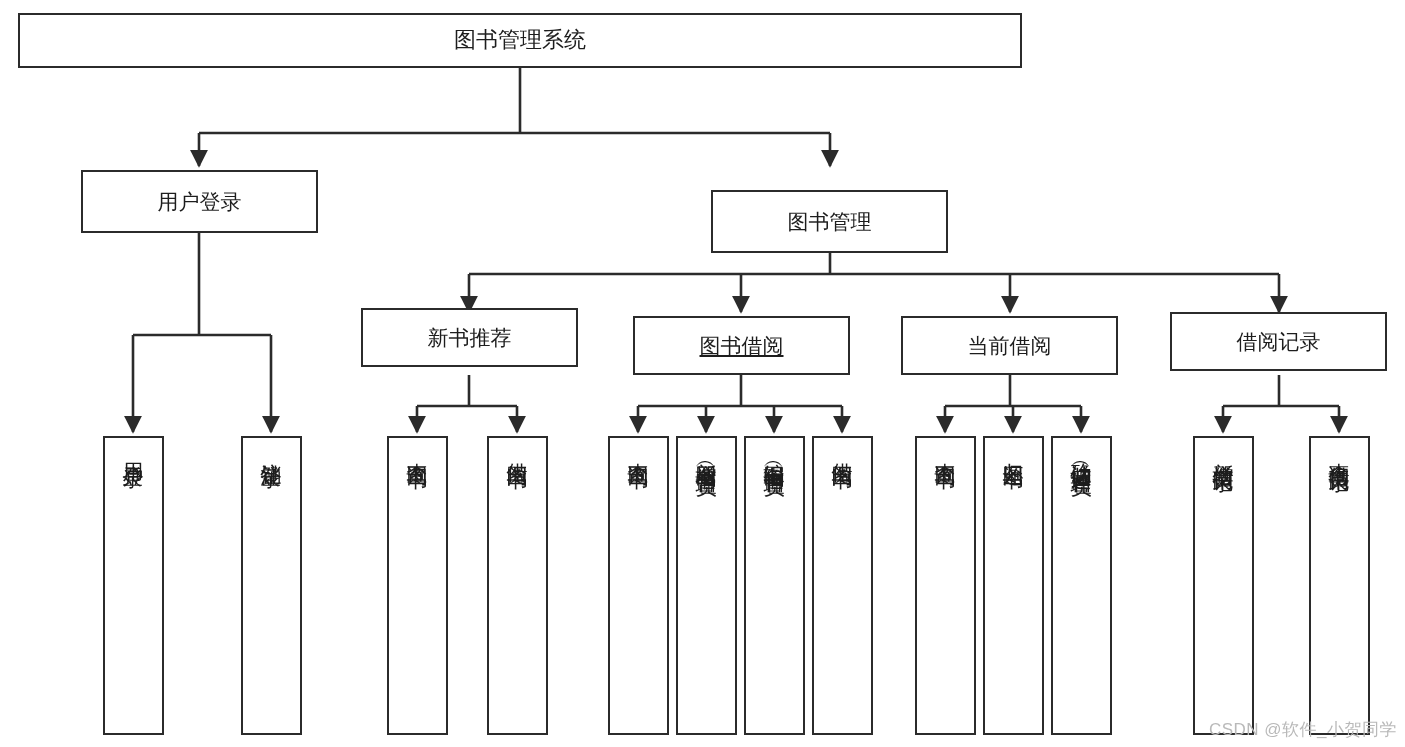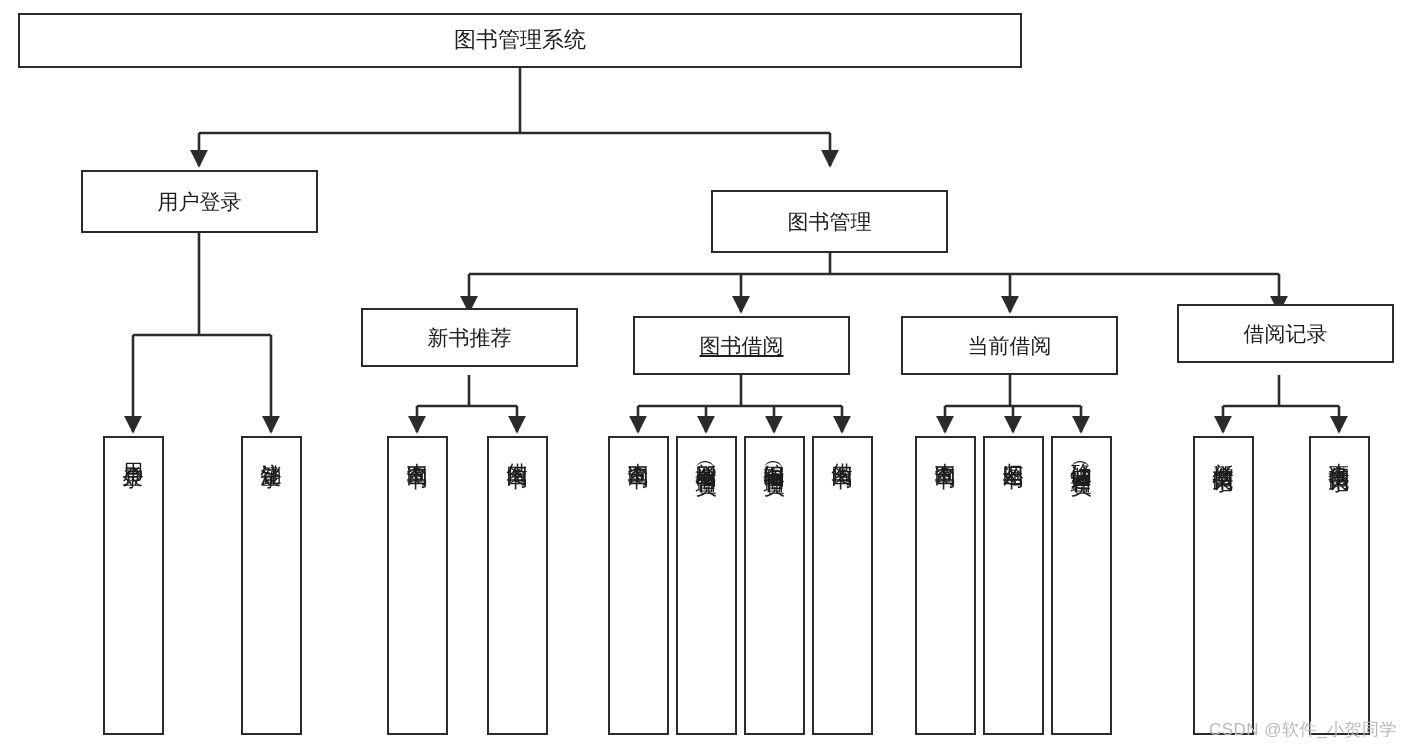--- a/index.html
+++ b/index.html
@@ -141,21 +141,21 @@
 
   <div class="node h" style="left:361px; top:308px; width:217px; height:59px;">
     <span class="node-label">新书推荐</span>
   </div>
   <div class="node h" style="left:633px; top:316px; width:217px; height:59px;text-decoration:underline;">
     <span class="node-label">图书借阅</span>
   </div>
   <div class="node h" style="left:901px; top:316px; width:217px; height:59px;">
     <span class="node-label">当前借阅</span>
   </div>
-  <div class="node h" style="left:1170px; top:304px; width:217px; height:59px;margin-left:7px;">
+  <div class="node h" style="left:1170px; top:312px; width:217px; height:59px;">
     <span class="node-label">借阅记录</span>
   </div>
 
   <div class="node v" style="left:103px; top:436px; width:61px; height:299px;">
     <span class="node-label">用户登录</span>
   </div>
   <div class="node v" style="left:241px; top:436px; width:61px; height:299px;">
     <span class="node-label">注销登录</span>
   </div>
 

